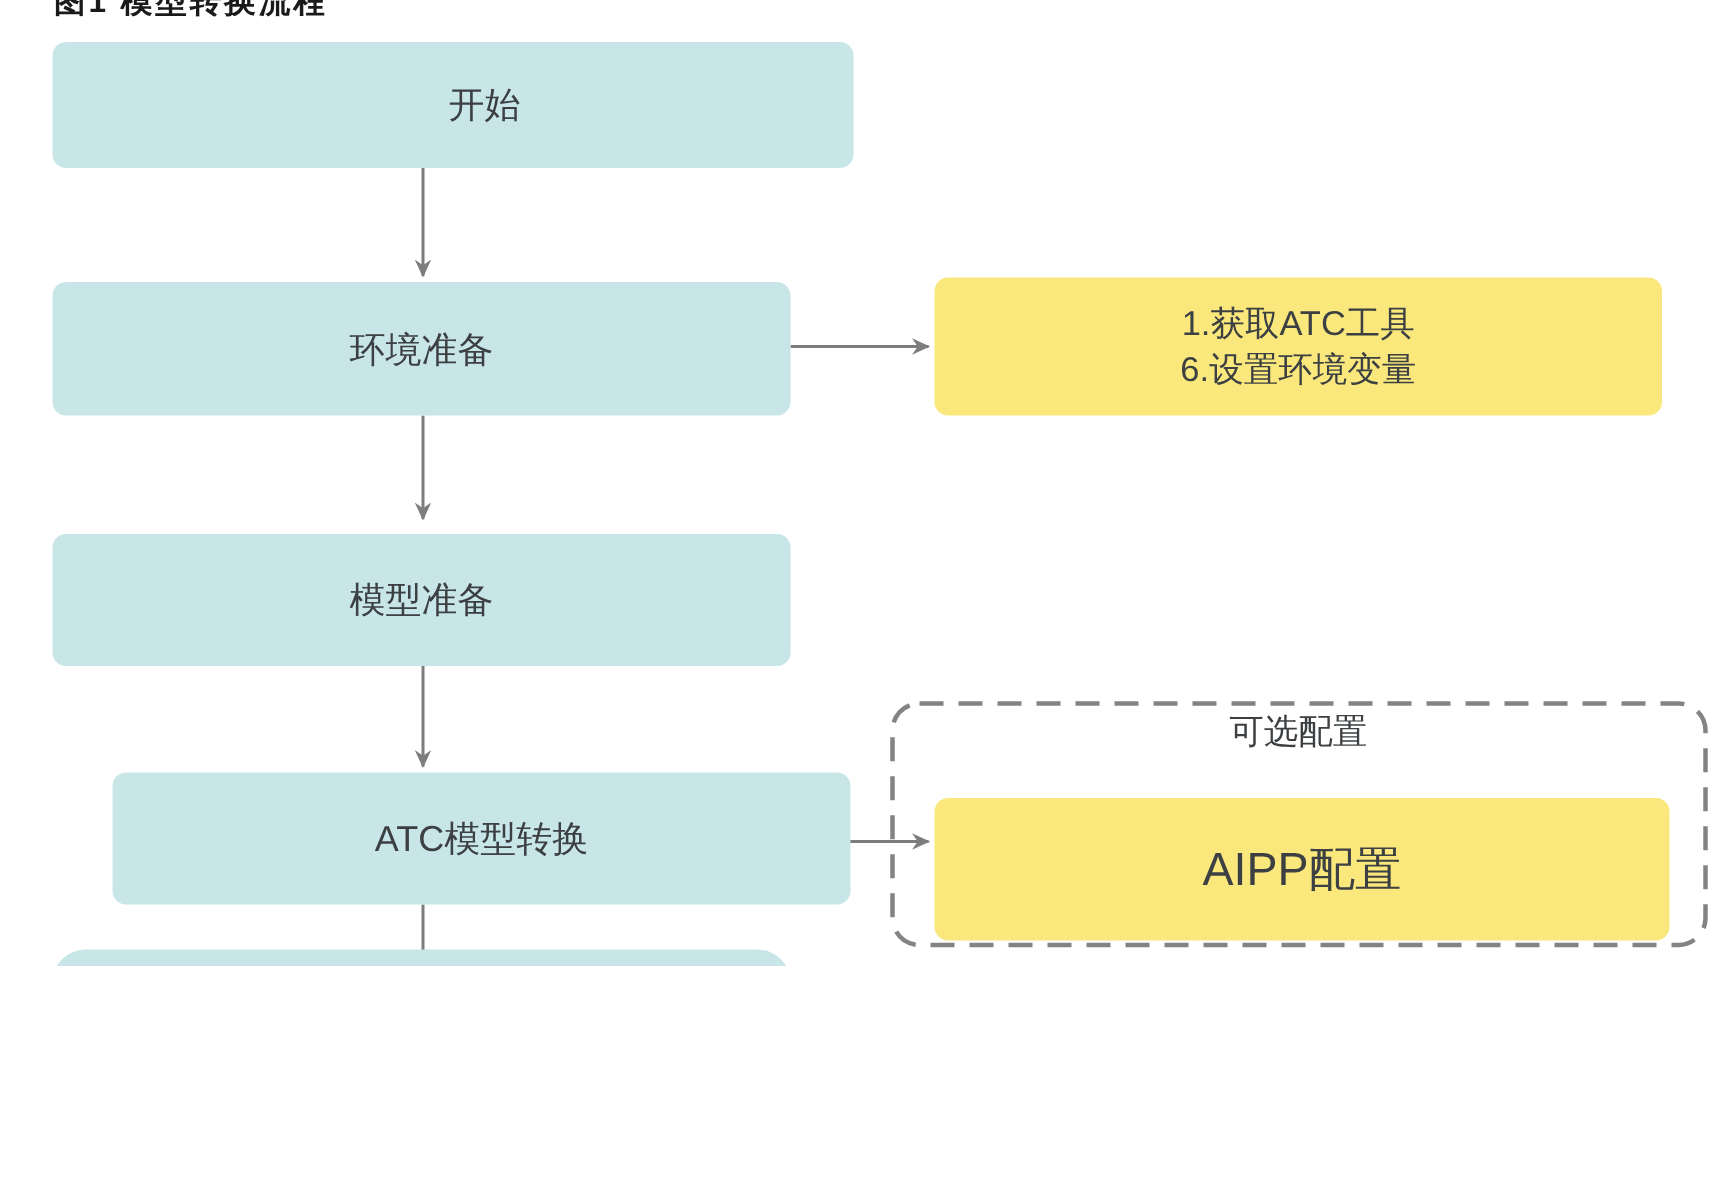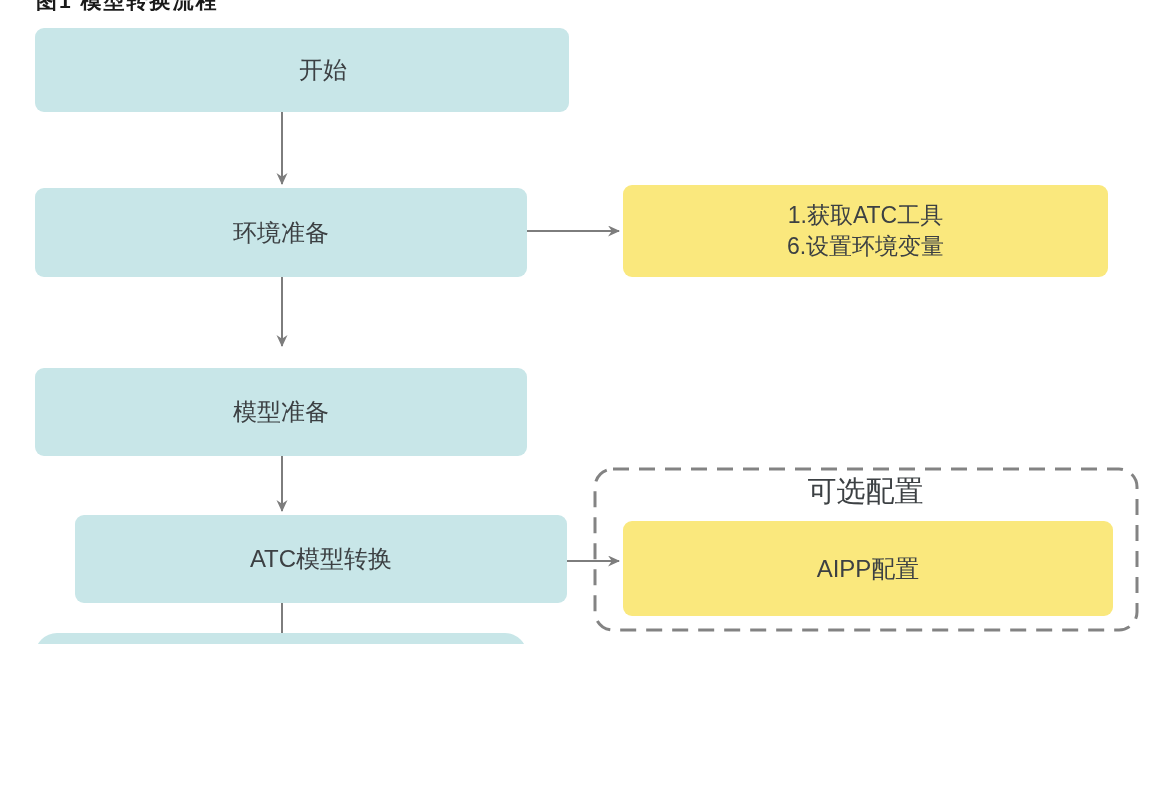--- a/index.html
+++ b/index.html
@@ -23,38 +23,38 @@
   
   .node{
     position:absolute;left:35px;width:492px;
     background:var(--process-fill,#c8e6e8);
     border-radius:9px;
     display:flex;align-items:center;justify-content:center;
     font-size:24px;color:var(--node-text,#3c4043);
   }
   .node.start{top:28px;height:84px;padding-left:42px;}
   .node.env{top:188px;height:89px;}
-  .node.model{top:368px;height:88px;font-family:Liberation Serif, serif;}
+  .node.model{top:356px;height:88px;font-family:Liberation Serif, serif;}
   .node.atc{top:515px;height:88px;margin-left:40px;}
   .node.end{top:633px;height:87px;border-radius:22px;}
   
   .note{
     position:absolute;
     background:var(--note-fill,#fae87d);
     border-radius:9px;
     display:flex;flex-direction:column;align-items:center;justify-content:center;
     font-size:23px;color:var(--node-text,#3c4043);
     line-height:31px;
   }
   .note.env-note{left:623px;top:185px;width:485px;height:92px;}
-  .note.aipp{left:623px;top:521px;width:490px;height:95px;font-size:24px;}
+  .note.aipp{left:623px;top:532px;width:490px;height:95px;font-size:31px;}
   
   .group-title{
     position:absolute;left:594px;top:472px;width:543px;
-    text-align:center;font-size:29px;color:var(--node-text,#3c4043);
+    text-align:center;font-size:23px;color:var(--node-text,#3c4043);
   }
   
   svg.overlay{
     position:absolute;left:0;top:0;width:1157px;height:797px;
     pointer-events:none;
   }
   svg.overlay line{stroke:var(--arrow,#7d7d7d);stroke-width:2;}
   svg.overlay .arrowhead-path{fill:var(--arrow,#7d7d7d);}
   svg.overlay rect.dashed{
     fill:none;stroke:var(--dashed-border,#838383);

